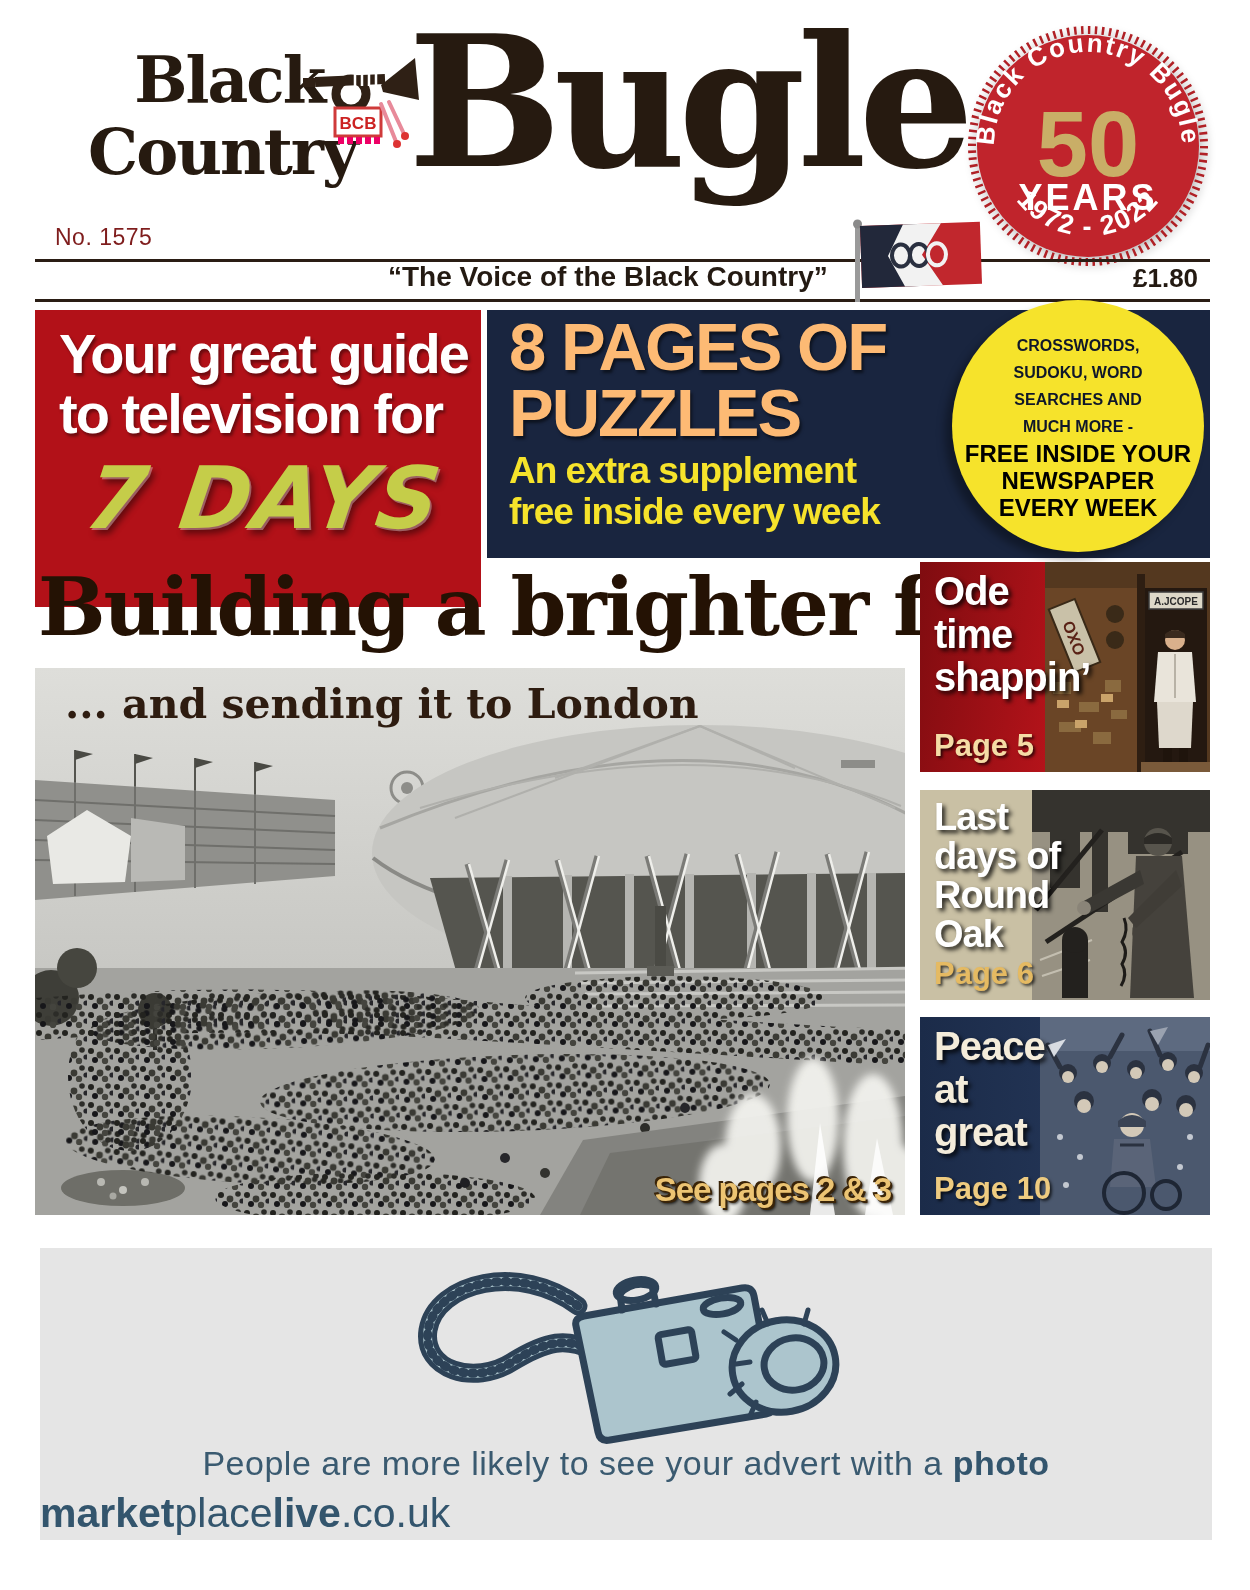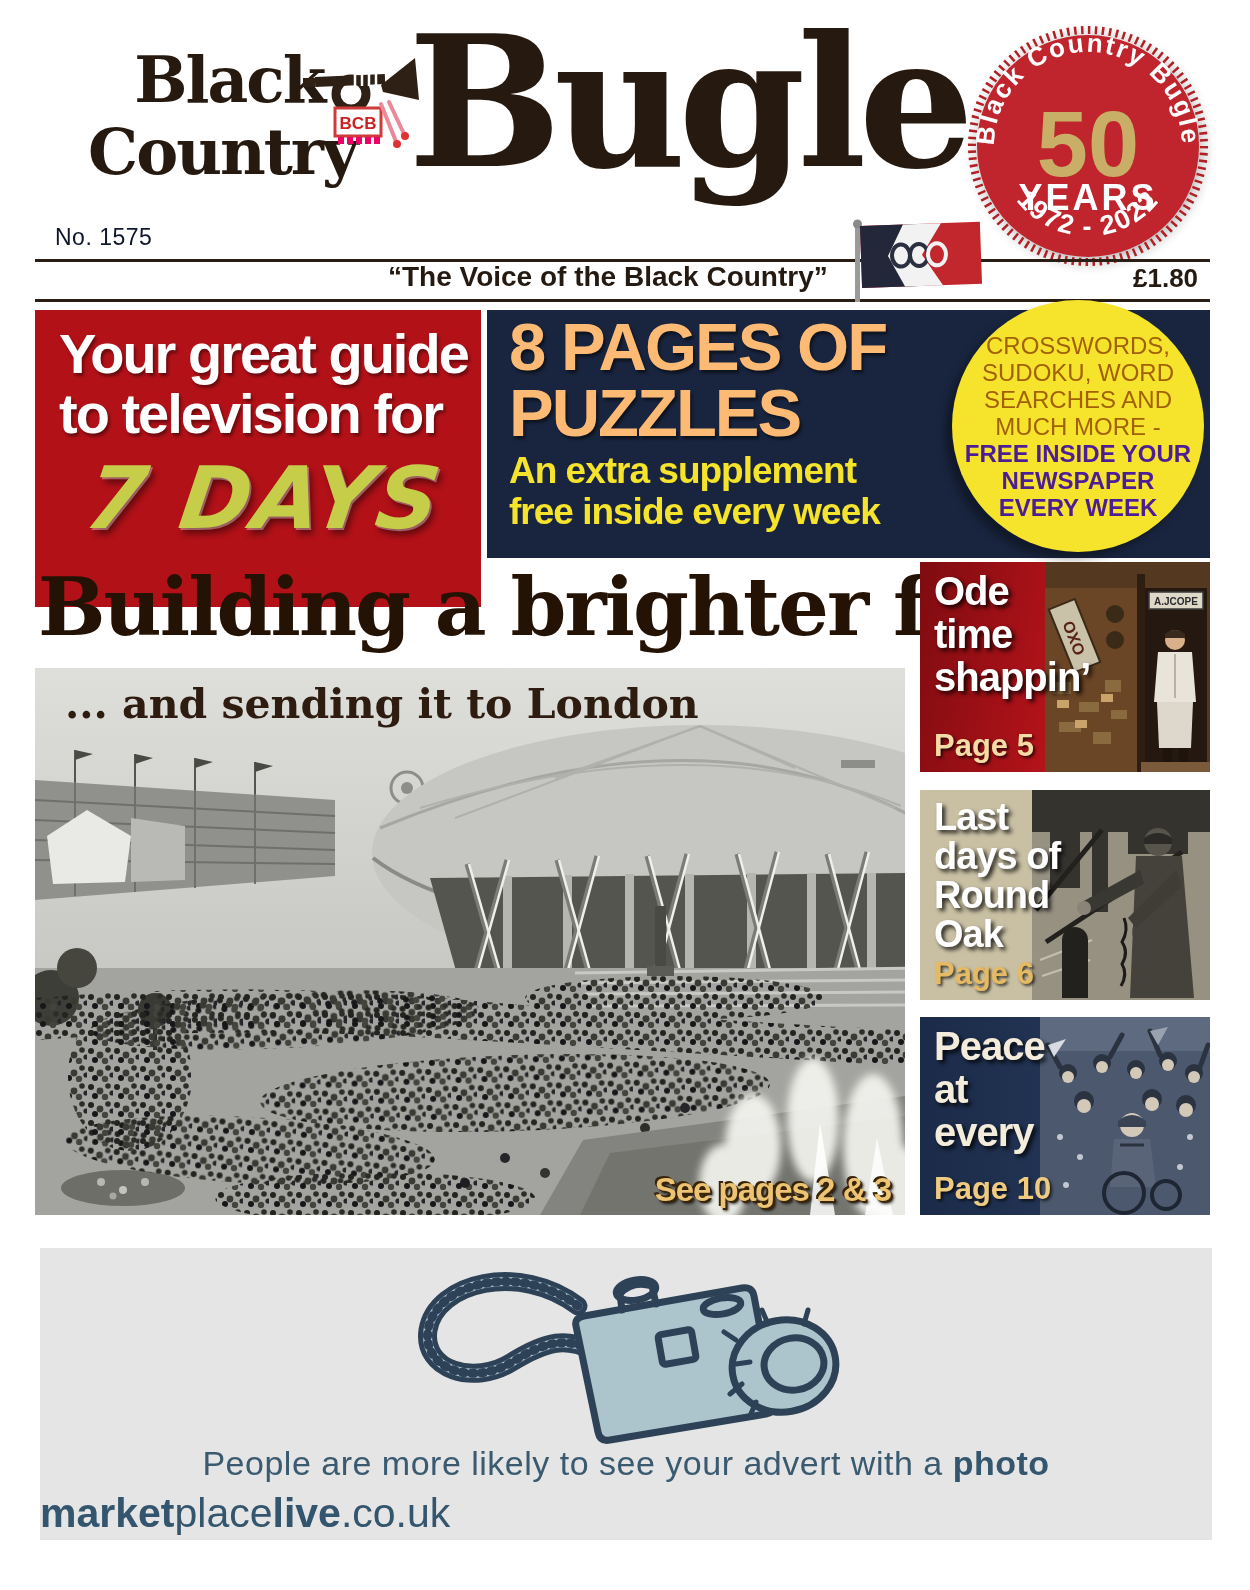--- a/index.html
+++ b/index.html
@@ -8,21 +8,21 @@
   .abs { position:absolute; }
   .pre { white-space:pre-line; }
 
   
   .brand { left:88px; top:44px; font-family:"DejaVu Serif", serif; font-weight:700;
            color:#261a10; font-size:63px; line-height:72px; letter-spacing:-2px;text-align:center; }
   .brand .b1 { margin-left:14px; }
   .bugle-icon { left:293px; top:52px; }
   .title-bugle { left:408px; top:-28px; font-family:"DejaVu Serif", serif; font-weight:700;
                  font-size:182px; line-height:260px; color:#261a10; letter-spacing:-8px; }
-  .issue { left:55px; top:224px; font-size:23px; color:#0f172a; letter-spacing:.5px; }
+  .issue { left:55px; top:224px; font-size:23px; color:#7f1d1d; letter-spacing:.5px; }
   .rule { left:35px; width:1175px; height:3px; background:#2a1d14; }
   .r1 { top:259px; } .r2 { top:299px; }
   .dateline { left:40px; top:265px; font-size:23px; font-weight:600; color:#241a12; letter-spacing:.5px; }
   .tagline  { left:388px; top:261px; font-size:28px; font-weight:800; color:#241a12; }
   .price    { left:1133px; top:263px; font-size:26px; font-weight:600; color:#241a12; }
   .badge { left:968px; top:26px; filter:drop-shadow(2px 3px 3px rgba(0,0,0,.25)); }
   .flag  { left:845px; top:218px; z-index:4; }
 
   
   .promo-red { left:35px; top:310px; width:446px; height:297px; background:#b21118; padding:14px 0 0 24px; }
@@ -31,22 +31,22 @@
   .tv-days { margin:4px 0 0 28px; font-family:"DejaVu Sans", sans-serif; font-style:italic; font-weight:800;
              font-size:86px; color:#c5cd49; transform:skewX(-8deg); letter-spacing:2px;
              text-shadow:2px 2px 0 rgba(255,255,255,.35), 5px 6px 6px rgba(0,0,0,.45); }
   .promo-navy { left:487px; top:310px; width:723px; height:248px; background:#19253f; }
   .pz-main { position:absolute; left:22px; top:4px; font-size:67px; font-weight:800; color:#fdba74;
              line-height:66px; letter-spacing:-2px; text-shadow:2px 3px 3px rgba(0,0,0,.5); }
   .pz-sub  { position:absolute; left:22px; top:140px; font-size:37px; font-weight:800; color:#f6e32b;
              line-height:41px; letter-spacing:-1px; }
   .puzzle-circle { position:absolute; left:465px; top:-10px; width:252px; height:252px; border-radius:50%;
                    background:#f6e32b; box-shadow:-7px 7px 9px rgba(0,0,0,.35); text-align:center; padding-top:32px; }
-  .circ-dark { font-size:24px; font-weight:400; color:#a16207; line-height:27px; }
-  .circ-pink { font-size:24px; font-weight:800; color:#4c1d95; line-height:27px; }
+  .circ-dark { font-size:16px; font-weight:700; color:#0f172a; line-height:27px; }
+  .circ-pink { font-size:24px; font-weight:800; color:#000000; line-height:27px; }
 
   
   .headline { left:38px; top:560px; font-family:"DejaVu Serif", serif; font-weight:700;
               font-size:80px; color:#241204; letter-spacing:-2px; }
   .mainphoto { left:35px; top:668px; width:870px; height:547px; }
   .photo-sub { left:30px; top:12px; font-family:"DejaVu Serif", serif; font-weight:700;
                font-size:41px; color:#2e1c10; }
   .pages-ref { right:14px; bottom:6px; font-size:33px; font-weight:700; color:#ecc473; letter-spacing:-1px;
                text-shadow:-2px -2px 0 #3a2408, 2px 2px 0 #3a2408, 3px 3px 3px rgba(0,0,0,.8); }
 
@@ -466,21 +466,21 @@
       <g fill="#d8dce2" opacity=".85">
         <circle cx="20" cy="120" r="3"></circle>
           <circle cx="150" cy="120" r="3"></circle>
           <circle cx="40" cy="140" r="3"></circle>
         <circle cx="140" cy="150" r="3"></circle>
           <circle cx="26" cy="168" r="3"></circle>
       </g>
     </svg>
     <div class="panel-title pre">Peace
 at
-every</div>
+great</div>
     <div class="panel-page pg10">Page 10</div>
   </div>
 
   <div class="abs ad">
     <svg class="camera" width="520" height="190" viewBox="0 0 520 190">
       <g fill="none" stroke="#2d4257" stroke-width="7" stroke-linejoin="round" stroke-linecap="round">
 
         <path d="M 208,52 C 150,8 66,28 58,76 C 52,116 104,132 142,108 C 178,86 196,84 222,96" stroke-width="19"></path>
         <path d="M 208,52 C 150,8 66,28 58,76 C 52,116 104,132 142,108 C 178,86 196,84 222,96" stroke="#acc5cd" stroke-width="9"></path>
         <path d="M 208,52 C 150,8 66,28 58,76 C 52,116 104,132 142,108 C 178,86 196,84 222,96" stroke-width="9" stroke-dasharray="2.5 7"></path>

